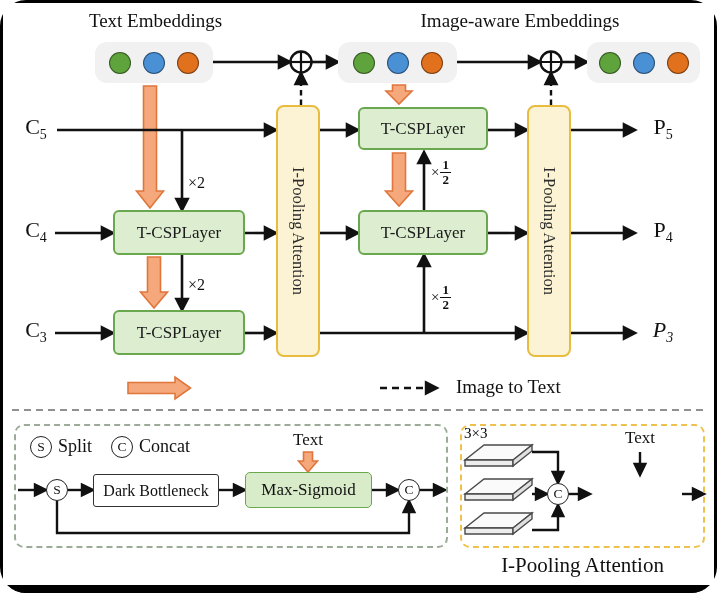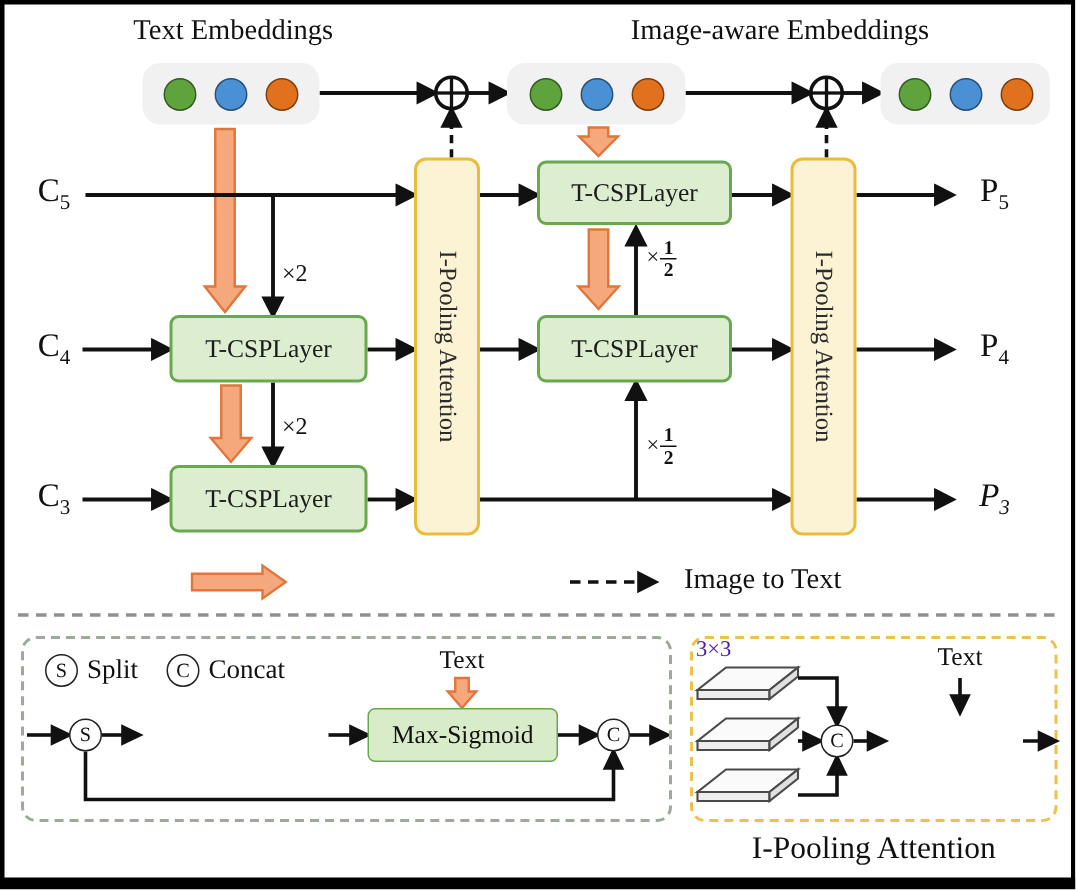--- a/index.html
+++ b/index.html
@@ -1,17 +1,17 @@
 <!DOCTYPE html>
 <html><head>
 <meta charset="utf-8">
 <style>
   html,body{margin:0;padding:0;background:#fff;}
   .page{position:relative;width:717px;height:593px;background:#ffffff;overflow:hidden;
-        font-family:"Liberation Serif",serif;color:#111;}
+        font-family:"Liberation Serif",serif;color:#111;border-radius:26px;}
   .frame{position:absolute;inset:0;border:3px solid #000;z-index:10;pointer-events:none;}
   .bottombar{position:absolute;left:0;right:0;bottom:0;height:8px;background:#000;z-index:10;}
   svg.wires{position:absolute;left:0;top:0;z-index:1;}
   .lbl{position:absolute;z-index:3;line-height:1.2;color:#111;}
   .title{font-size:19px;text-align:center;}
   .pill{position:absolute;height:41px;background:#f1f1f2;border-radius:12px;z-index:2;
         display:flex;align-items:center;justify-content:center;gap:12px;}
   .dot{width:22px;height:22px;border-radius:50%;border:1.5px solid rgba(0,0,0,.45);box-sizing:border-box;}
   .dot.g{background:#5fa33c}.dot.b{background:#4a90d5}.dot.o{background:#e2711d}
   .cp{font-size:22px;text-align:center;width:46px;}
@@ -29,21 +29,21 @@
   .panel{position:absolute;border-radius:10px;z-index:2;box-sizing:border-box;}
   .panel.greenish{border:2px dashed #9cab97;}
   .panel.goldish{border:2px dashed #eec04c;}
   .ncircle{position:absolute;width:22px;height:22px;border-radius:50%;border:1.7px solid #222;background:#fff;
         display:flex;align-items:center;justify-content:center;font-size:13.5px;z-index:3;box-sizing:border-box;}
   .pbox{position:absolute;display:flex;align-items:center;justify-content:center;z-index:2;box-sizing:border-box;}
   .whitebox{background:#fff;border:1.6px solid #333;border-radius:3px;font-size:16px;}
   .greenbox{background:#d9ecca;border:1.8px solid #6aa84f;border-radius:5px;font-size:17px;}
   .mhcabox{background:#fbe7b8;border:1.8px solid #d9a521;border-radius:6px;font-size:18px;letter-spacing:1px;}
   .caption{font-size:21px;text-align:center;}
-  .gray{color:#4c1d95;}
+  .gray{color:#000000;}
 </style>
 </head>
 <body>
 
 <div class="page">
 
   <svg class="wires" width="717" height="593" viewBox="0 0 717 593">
 
     <g>
       <path d="M143.5 86 L156.5 86 L156.5 191 L163.5 191 L150 208 L136.5 191 L143.5 191 Z" fill="#f4a87c" stroke="#e0763b" stroke-width="1.6"></path>
@@ -343,20 +343,23 @@
   </div>
   <div class="lbl" style="left:58px;top:436px;font-size:18px;">Split</div>
   <div class="ncircle" style="left:111px;top:436px;">
     <span>C</span>
   </div>
   <div class="lbl" style="left:139px;top:436px;font-size:18px;">Concat</div>
   <div class="lbl" style="left:283px;top:430px;width:50px;text-align:center;font-size:17px;">Text</div>
   <div class="ncircle" style="left:46px;top:479px;">
     <span>S</span>
   </div>
+  <div class="pbox whitebox" style="left:93px;top:474px;width:126px;height:33px;">
+    <span>Dark Bottleneck</span>
+  </div>
   <div class="pbox greenbox" style="left:245px;top:472px;width:127px;height:36px;">
     <span>Max-Sigmoid</span>
   </div>
   <div class="ncircle" style="left:398px;top:479px;">
     <span>C</span>
   </div>
 
   <div class="panel goldish" style="left:460px;top:424px;width:245px;height:124px;"></div>
   <div class="lbl gray" style="left:464px;top:424px;font-size:15px;">3×3</div>
   <div class="lbl" style="left:616px;top:428px;width:48px;text-align:center;font-size:17px;">Text</div>

